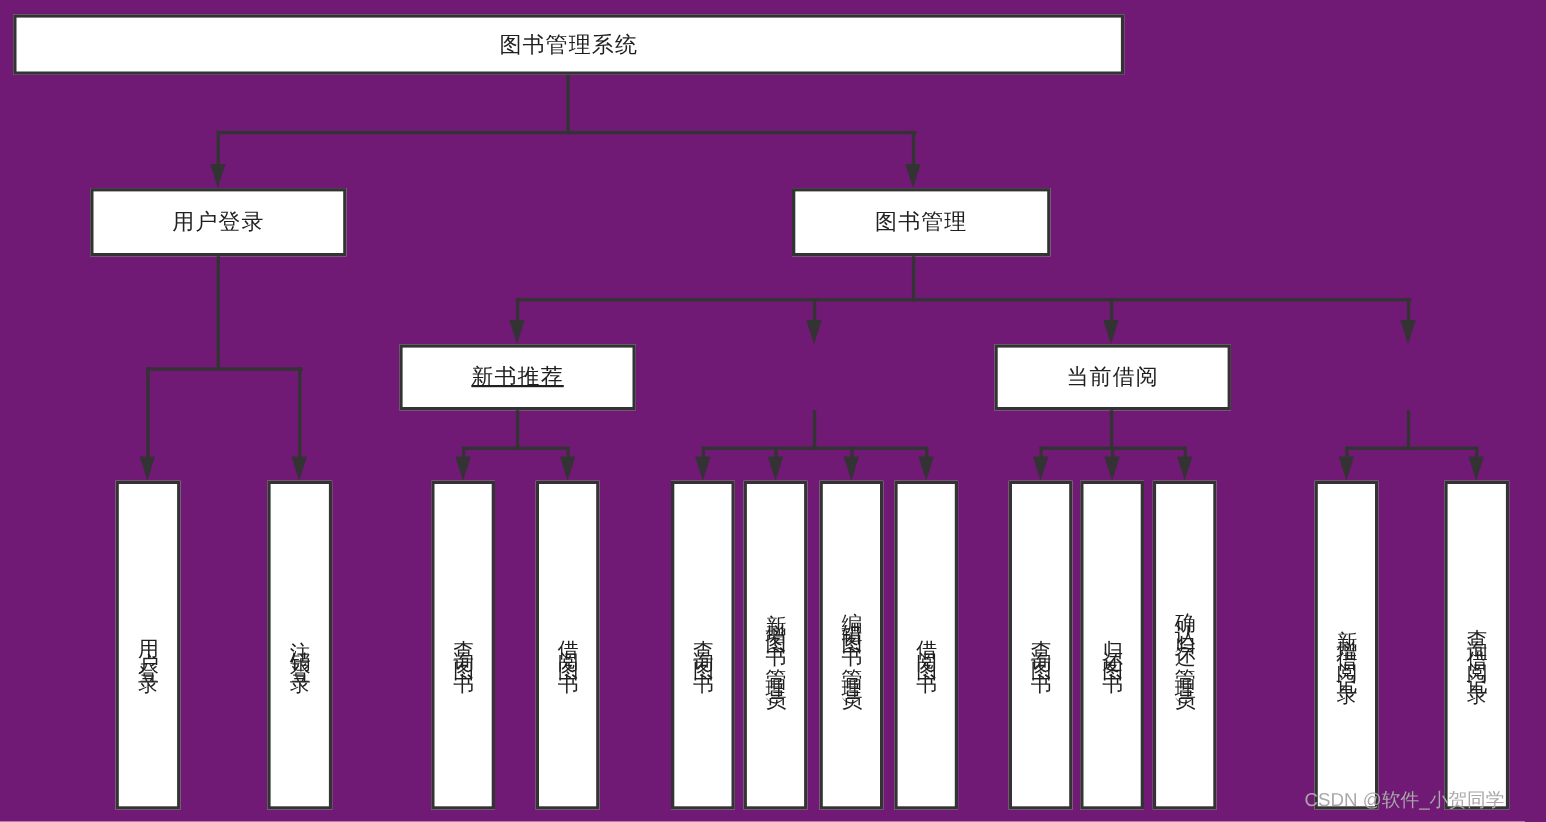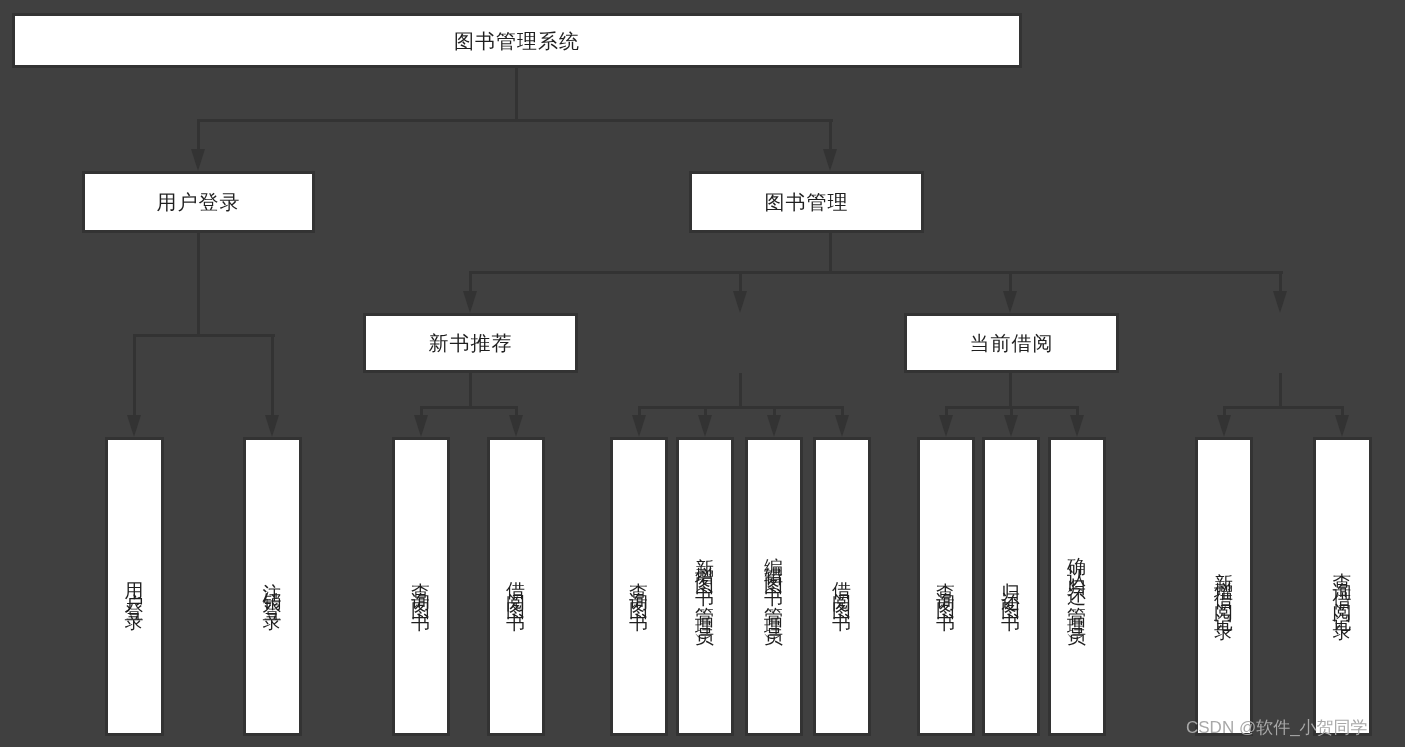--- a/index.html
+++ b/index.html
@@ -1,19 +1,19 @@
 <!DOCTYPE html>
 <html><head>
 <meta charset="utf-8">
 <style>
   html,body{margin:0;padding:0;background:#ffffff;}
   #canvas{
     position:relative;
     width:1405px;height:747px;
-    background:#404040;
+    background:#701a75;
     font-family:"Liberation Sans","DejaVu Sans",sans-serif;
     overflow:hidden;
   }
   .box{
     position:absolute;
     box-sizing:border-box;
     border:3px solid #333333;
     background:#ffffff;
     display:flex;
     align-items:center;
@@ -60,21 +60,21 @@
   <div class="vline" style="left:515px;top:68px;height:54px;"></div>
   <div class="hline" style="left:197px;top:119px;width:636px;"></div>
   <div class="vline" style="left:197px;top:119px;height:34px;"></div>
   <div class="arrow" style="left:191px;top:149px;"></div>
   <div class="vline" style="left:829px;top:119px;height:34px;"></div>
   <div class="arrow" style="left:823px;top:149px;"></div>
 
   <div class="box h" style="left:82px;top:171px;width:233px;height:62px;">
     <span>用户登录</span>
   </div>
-  <div class="box h" style="left:689px;top:171px;width:235px;height:62px;">
+  <div class="box h" style="left:720px;top:171px;width:235px;height:62px;">
     <span>图书管理</span>
   </div>
 
   <div class="vline" style="left:197px;top:233px;height:104px;"></div>
   <div class="hline" style="left:133px;top:334px;width:142px;"></div>
   <div class="vline" style="left:133px;top:334px;height:84px;"></div>
   <div class="arrow" style="left:127px;top:415px;"></div>
   <div class="vline" style="left:271px;top:334px;height:84px;"></div>
   <div class="arrow" style="left:265px;top:415px;"></div>
 
@@ -82,21 +82,21 @@
   <div class="hline" style="left:469px;top:271px;width:814px;"></div>
   <div class="vline" style="left:469px;top:271px;height:24px;"></div>
   <div class="arrow" style="left:463px;top:291px;"></div>
   <div class="vline" style="left:739px;top:271px;height:24px;"></div>
   <div class="arrow" style="left:733px;top:291px;"></div>
   <div class="vline" style="left:1009px;top:271px;height:24px;"></div>
   <div class="arrow" style="left:1003px;top:291px;"></div>
   <div class="vline" style="left:1279px;top:271px;height:24px;"></div>
   <div class="arrow" style="left:1273px;top:291px;"></div>
 
-  <div class="box h" style="left:363px;top:313px;width:215px;height:60px;">
+  <div class="box h" style="left:363px;top:313px;width:215px;height:60px;text-decoration:underline;">
     <span>新书推荐</span>
   </div>
   <div class="box h" style="left:904px;top:313px;width:215px;height:60px;">
     <span>当前借阅</span>
   </div>
 
   <div class="vline" style="left:469px;top:373px;height:36px;"></div>
   <div class="hline" style="left:420px;top:406px;width:97px;"></div>
   <div class="vline" style="left:420px;top:406px;height:12px;"></div>
   <div class="arrow" style="left:414px;top:415px;"></div>

